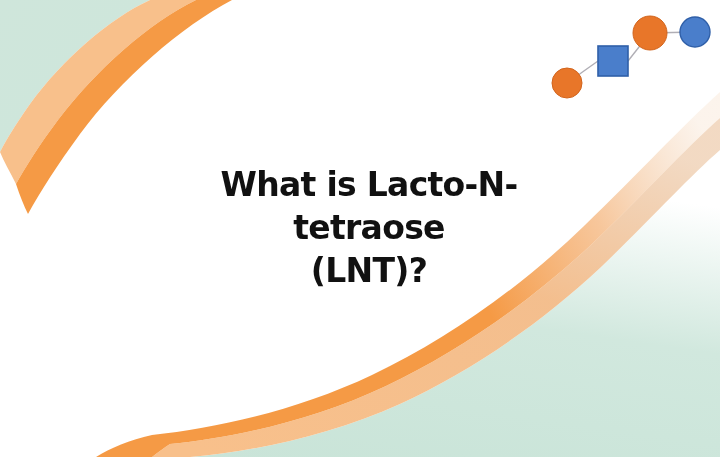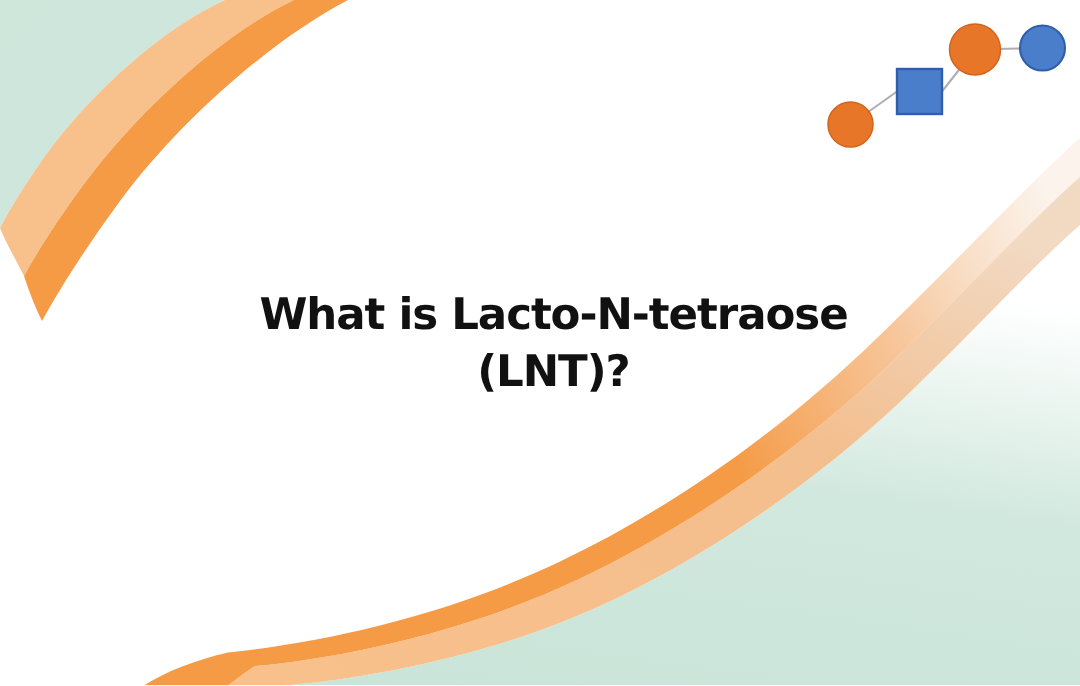--- a/index.html
+++ b/index.html
@@ -41,21 +41,21 @@
     justify-content: center;
     padding-left: 18px;
     box-sizing: border-box;
   }
 
   .title-text {
     width: 430px;
     text-align: center;
     font-family: "DejaVu Sans", sans-serif;
     font-weight: 700;
-    font-size: 29px;
+    font-size: 33px;
     line-height: 1.30;
     letter-spacing: -0.7px;
     color: #111111;
     white-space: pre-line;
     -webkit-font-smoothing: antialiased;
   }
 
   
   .glycan {
     position: absolute;

